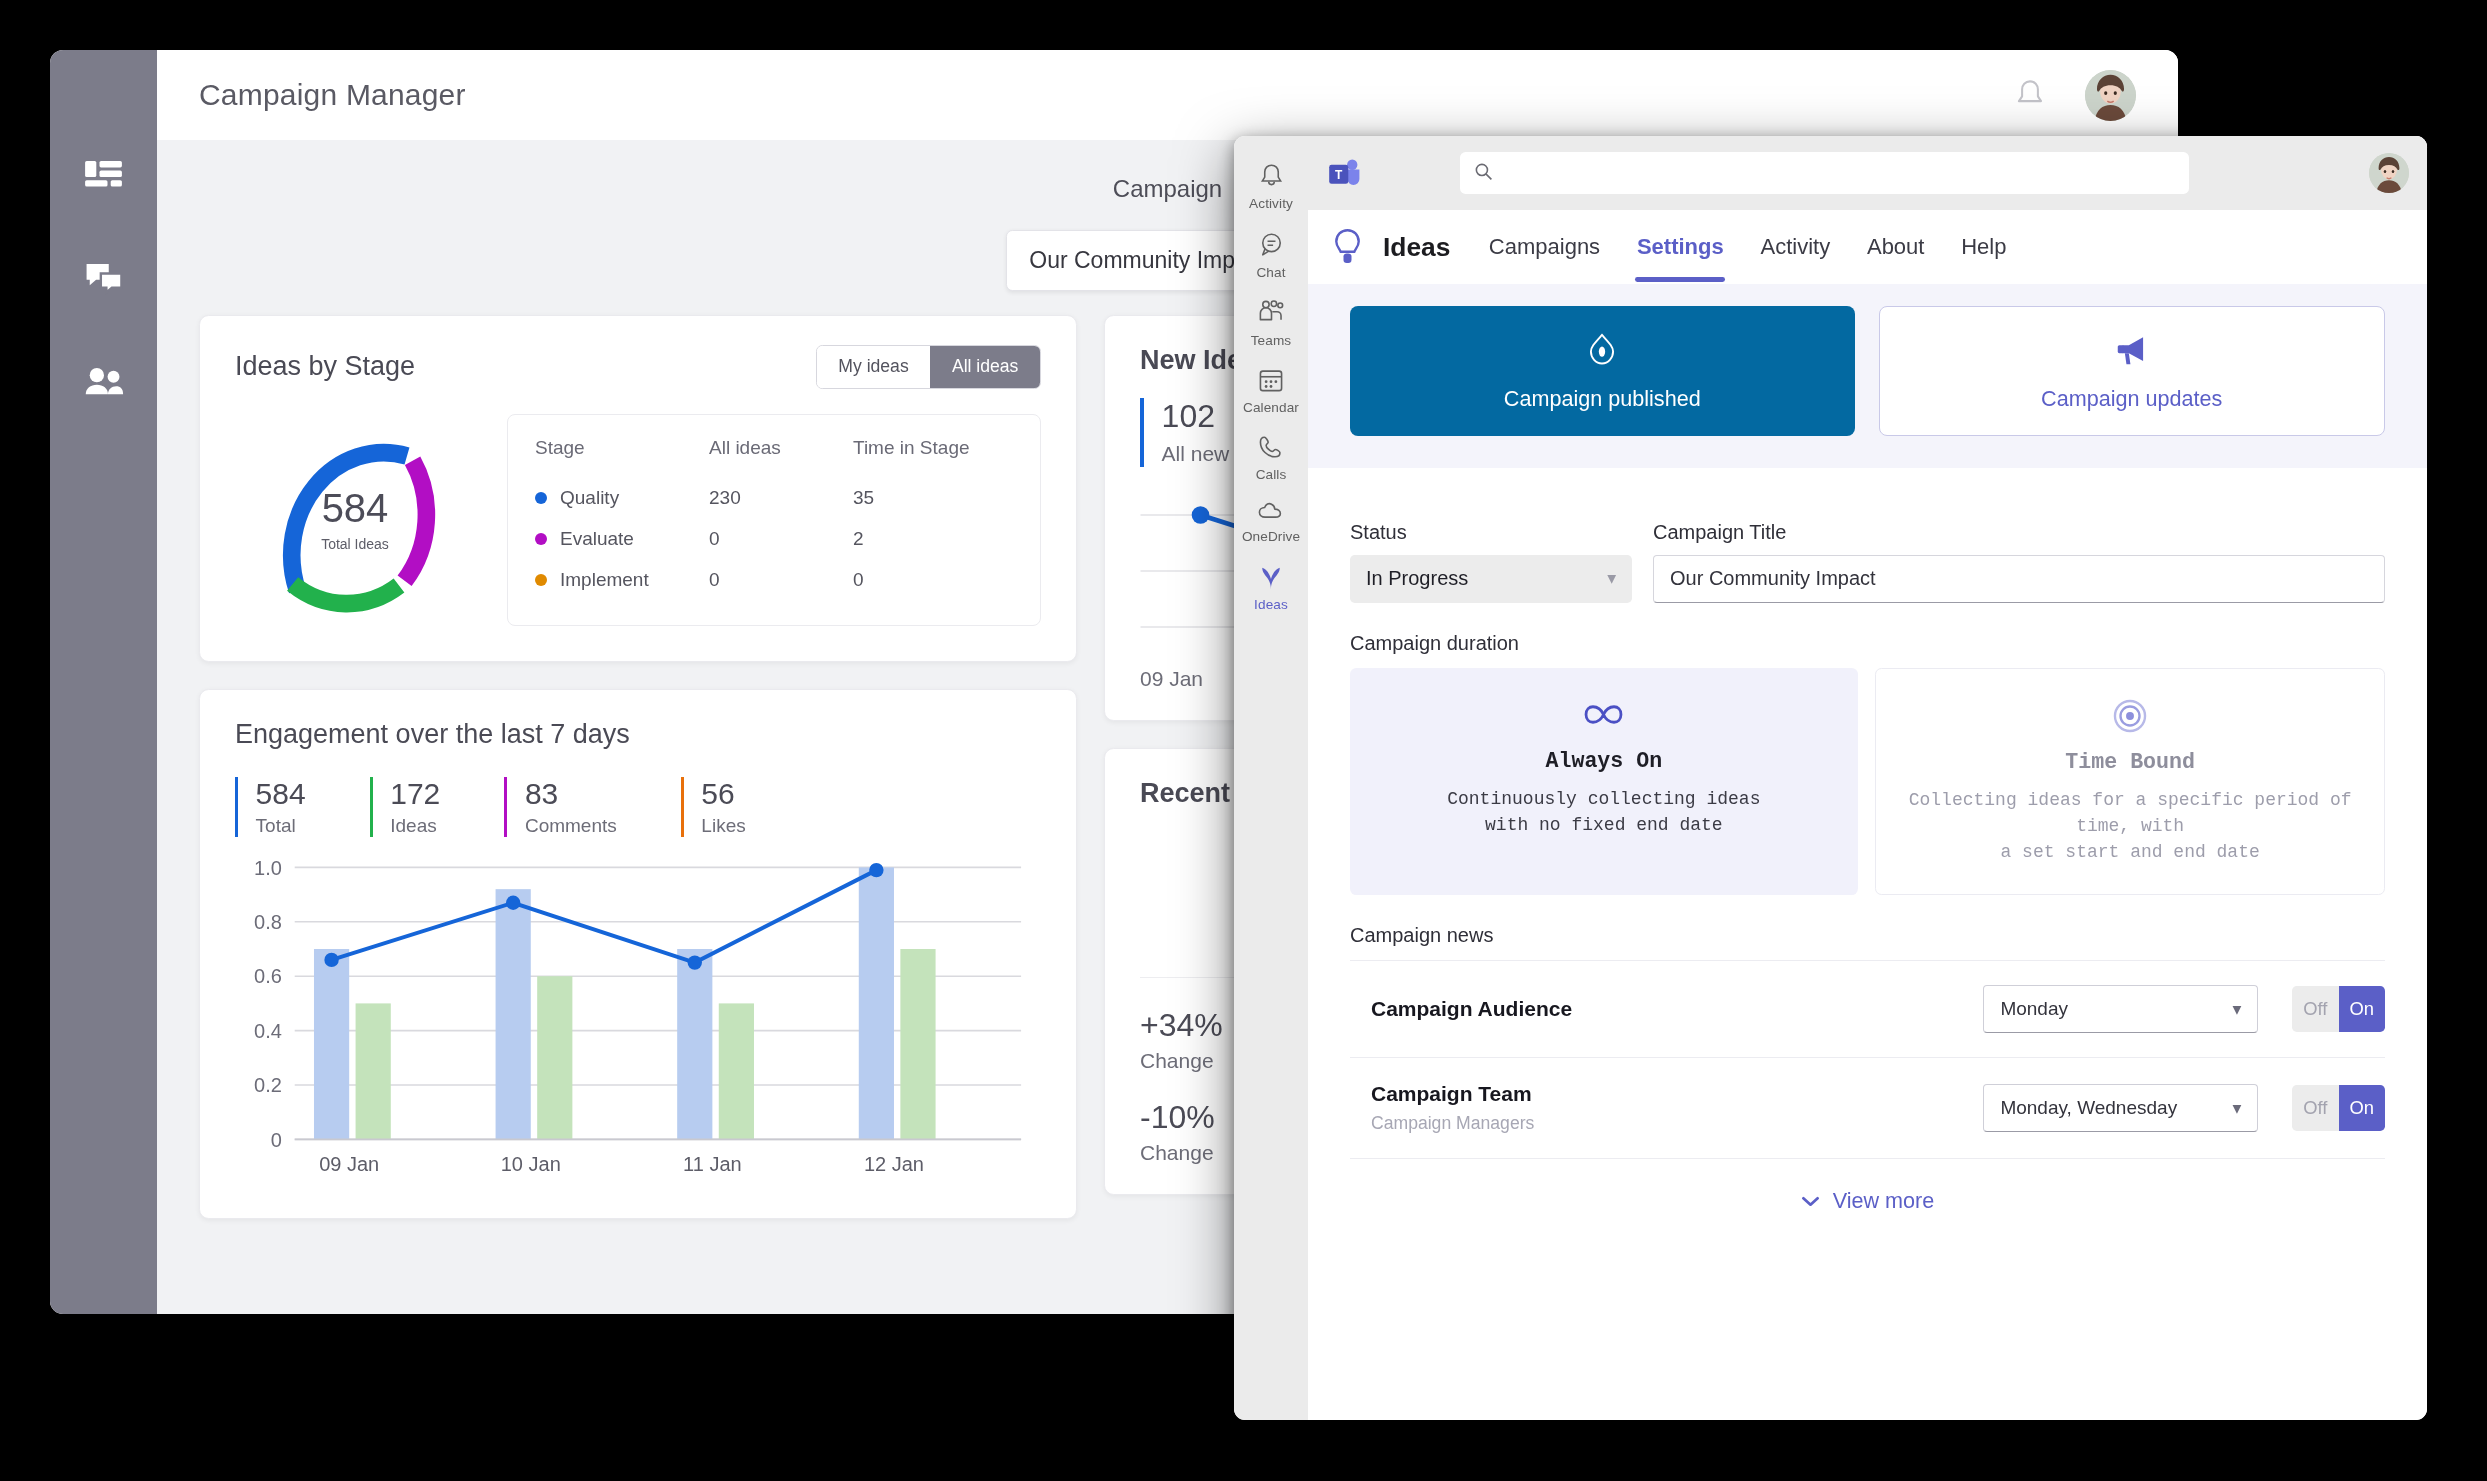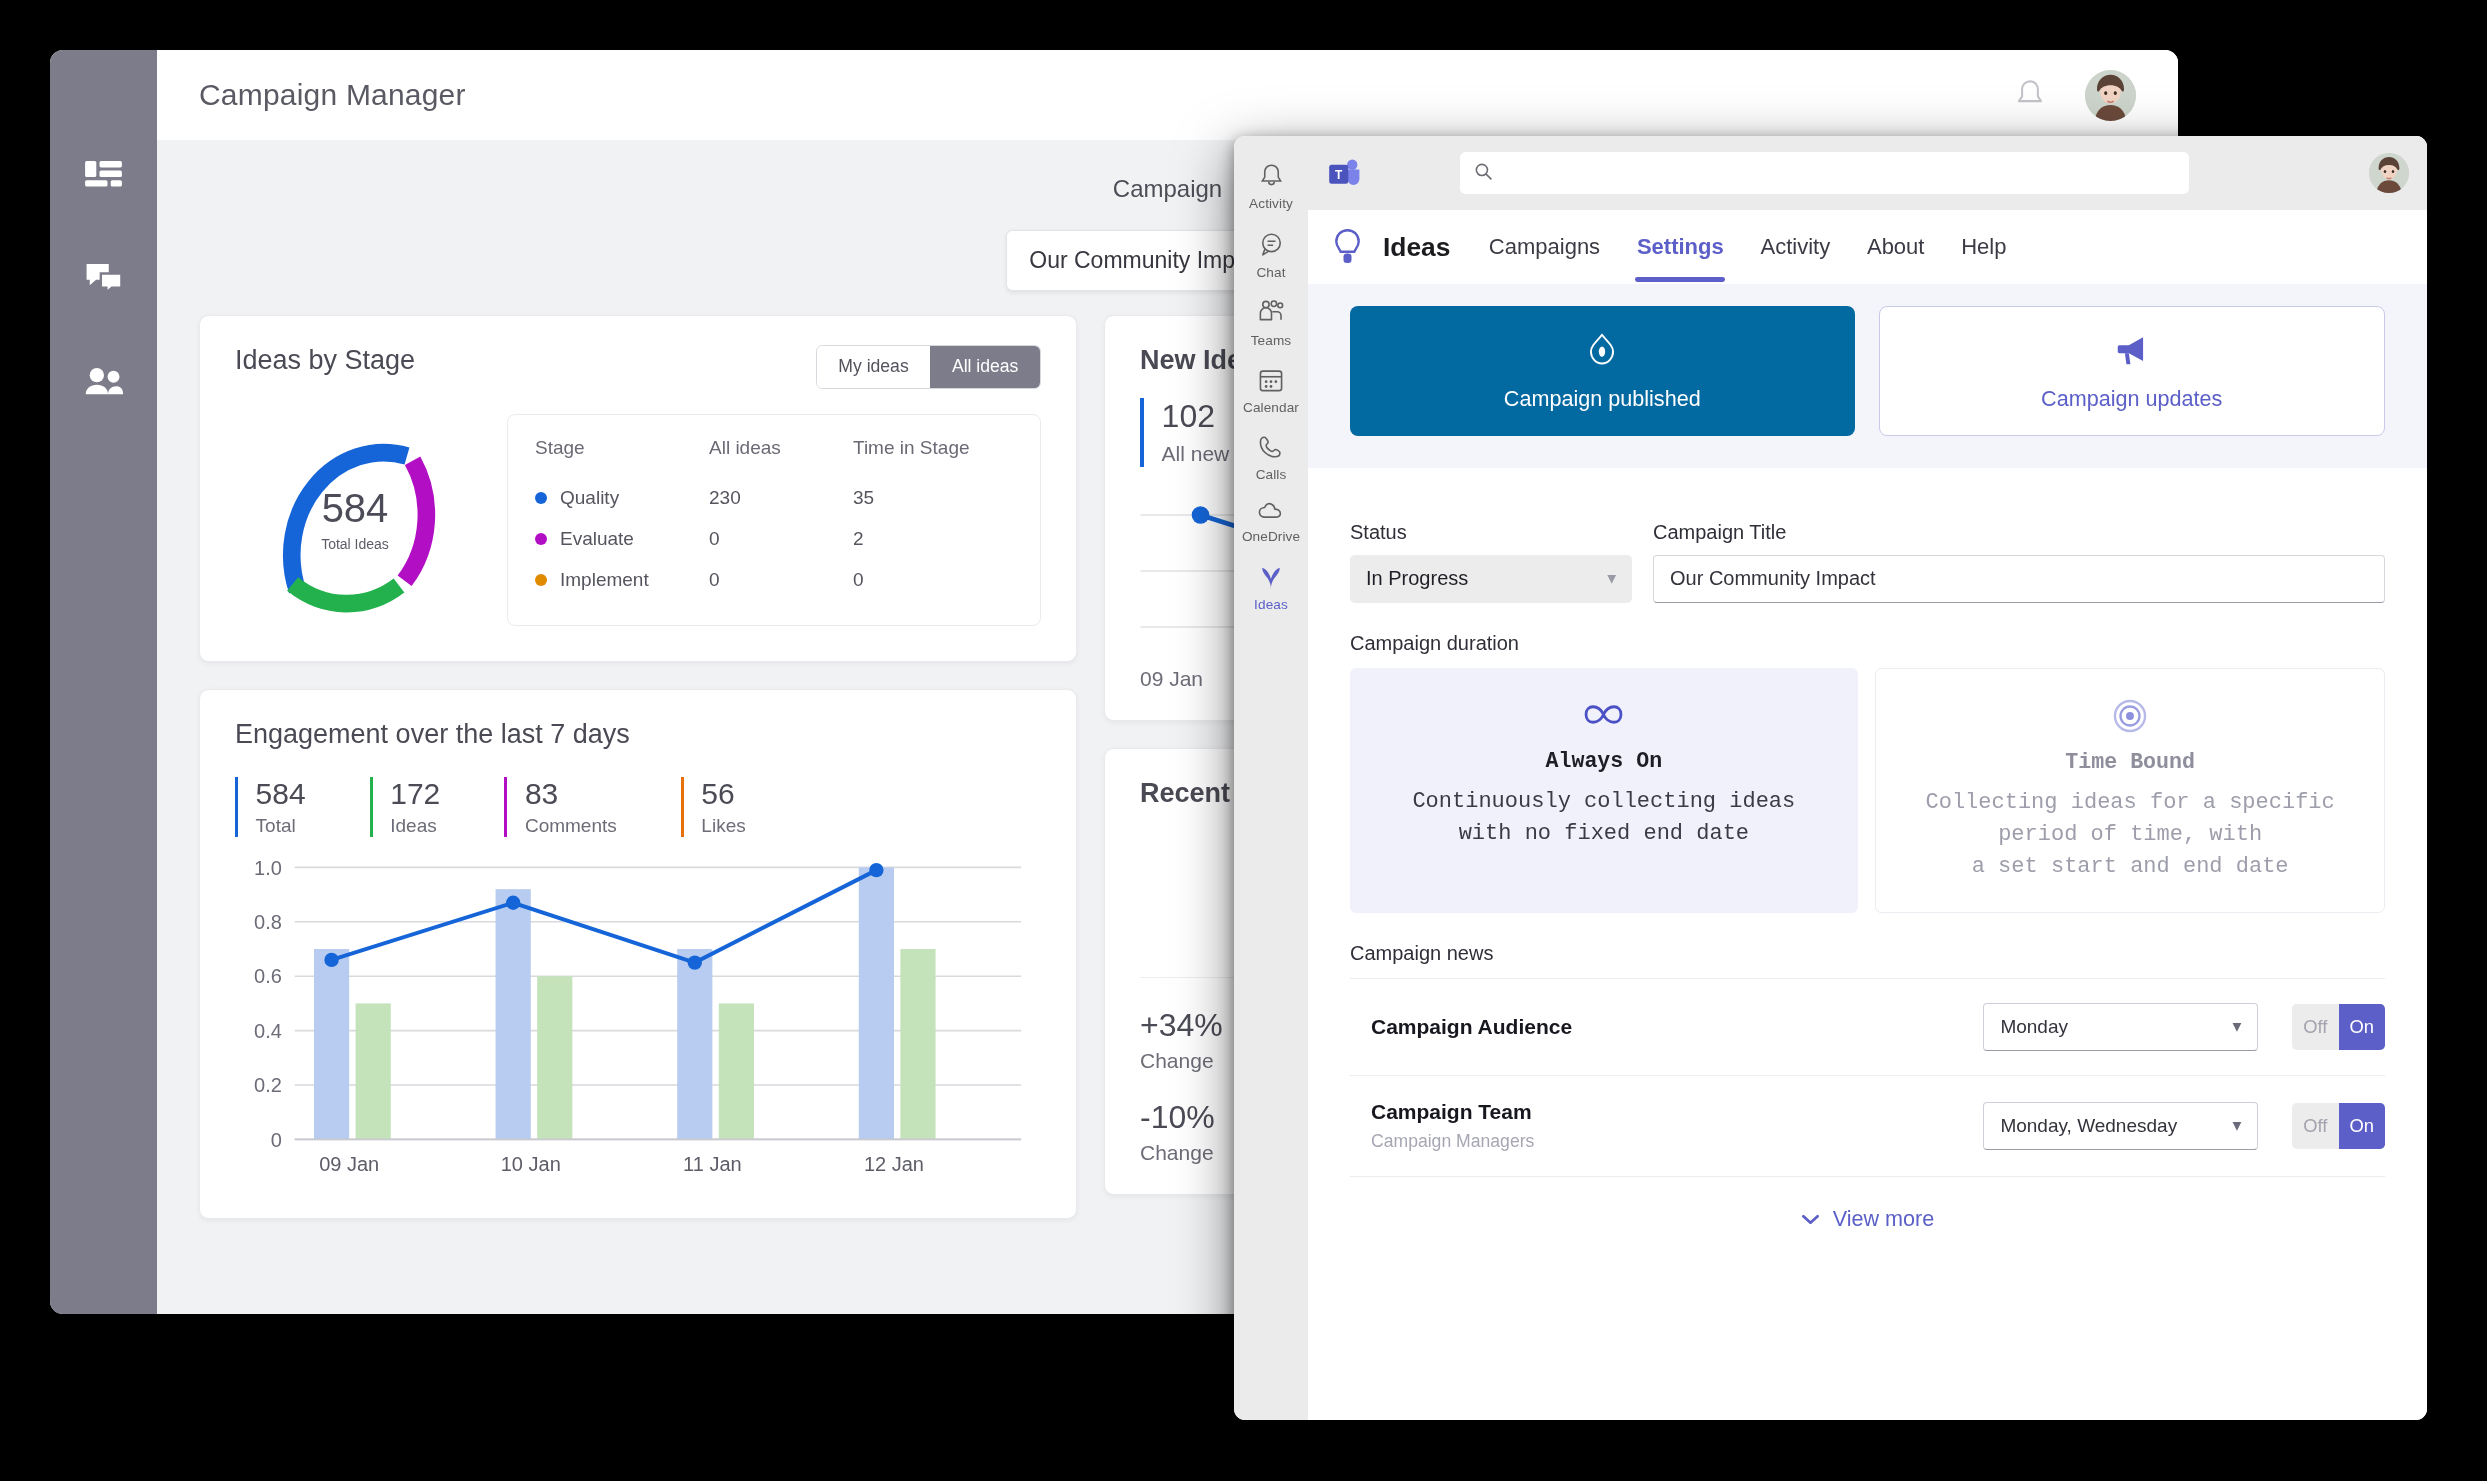--- a/index.html
+++ b/index.html
@@ -55,21 +55,21 @@
   .chev { width: 0; height: 0; border-left: 7.2px solid transparent; border-right: 7.2px solid transparent; border-top: 8.8px solid #6b6b7a; }
 
   .grid { display: flex; gap: 27px; }
   .col-left { width: 878px; flex: 0 0 878px; }
   .col-right { flex: 1; min-width: 0; }
   .card {
     background: #fff; border: 0.8px solid #eaeaee; border-radius: 9.6px;
     box-shadow: 0 1.6px 4.8px rgba(0,0,0,0.05);
     margin-bottom: 27px; padding: 29px 35px;
   }
-  .card-head { display: flex; align-items: flex-start; }
+  .card-head { display: flex; align-items: center; }
   .card-title { font-size: 27px; color: #4a4a55; }
   .seg {
     margin-left: auto; display: flex; border: 0.8px solid #d7d7de;
     border-radius: 6.4px; overflow: hidden; font-size: 17.6px;
   }
   .seg > div { padding: 10.4px 21.6px; cursor: pointer; }
   .seg .off { background: #fff; color: #53535e; }
   .seg .on { background: #7c7c8a; color: #fff; }
 
   .donut-row { display: flex; align-items: center; gap: 32px; margin-top: 19px; }
@@ -187,21 +187,21 @@
   #duration-cards { display: flex; gap: 17.6px; }
   .dur-card {
     flex: 1; border-radius: 6.4px; padding: 24px 21px 29px 21px;
     text-align: center; cursor: pointer; font-family: Liberation Mono, monospace;
   }
   .dur-card.sel { background: #f1f1fb; }
   .dur-card.unsel { background: #fff; border: 0.8px solid #ebebf2; }
   .dur-icon { height: 46px; display: flex; align-items: center; justify-content: center; margin-bottom: 11.2px; }
   .dur-name { font-size: 21.6px; font-weight: 700; color: #1e1e26; margin-bottom: 13px; }
   .dur-name.muted { color: #8e8e9c; }
-  .dur-desc { font-size: 22px; line-height: 1.45; color: #3b3b45; }
+  .dur-desc { font-size: 18px; line-height: 1.45; color: #3b3b45; }
   .dur-desc.muted { color: #9d9dab; }
 
   #news-list { margin-top: 6.4px; }
   .news-row {
     border-top: 0.8px solid #ececf1;
     display: flex; align-items: center; padding: 24px 0 24px 21px; gap: 16px;
   }
   .news-name { font-size: 21px; font-weight: 700; color: #17171f; }
   .news-sub { font-size: 17.6px; color: #a7a7b4; margin-top: 7.2px; }
   .news-spacer { flex: 1; }

